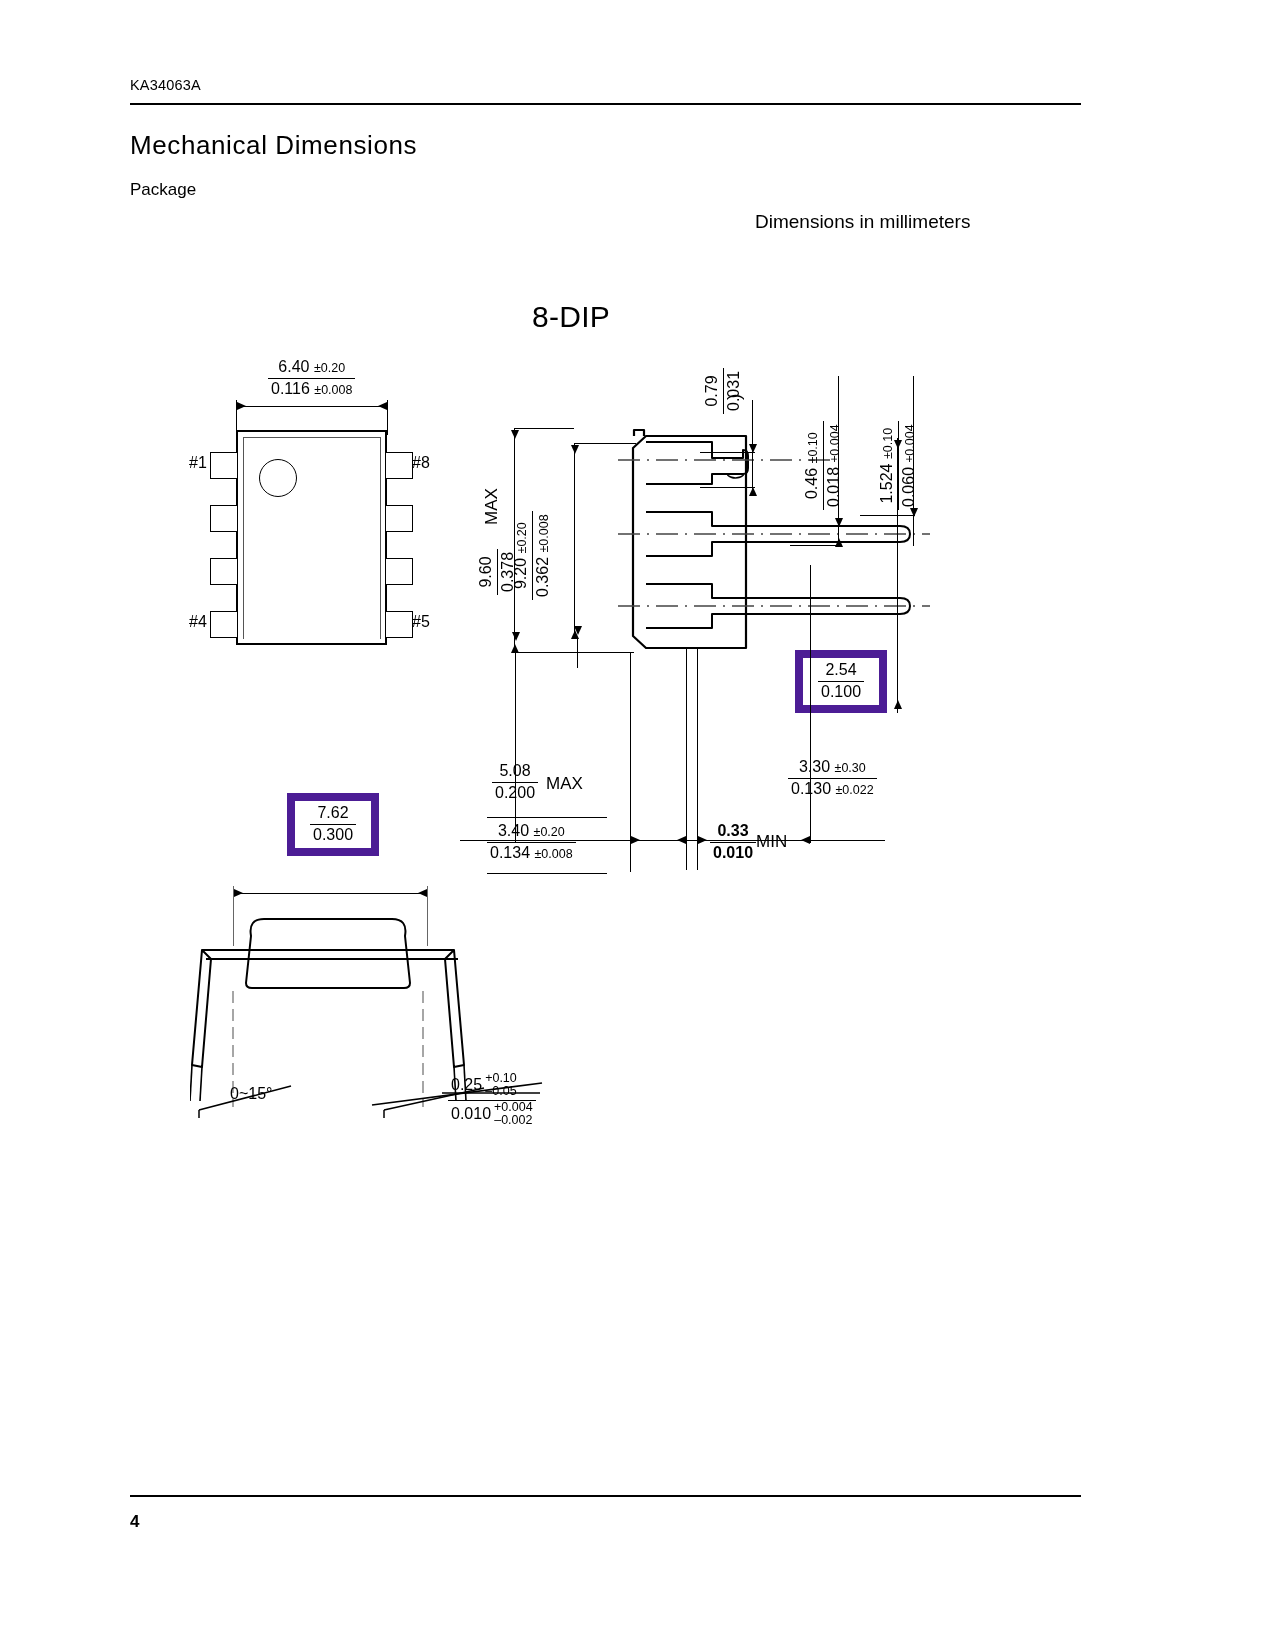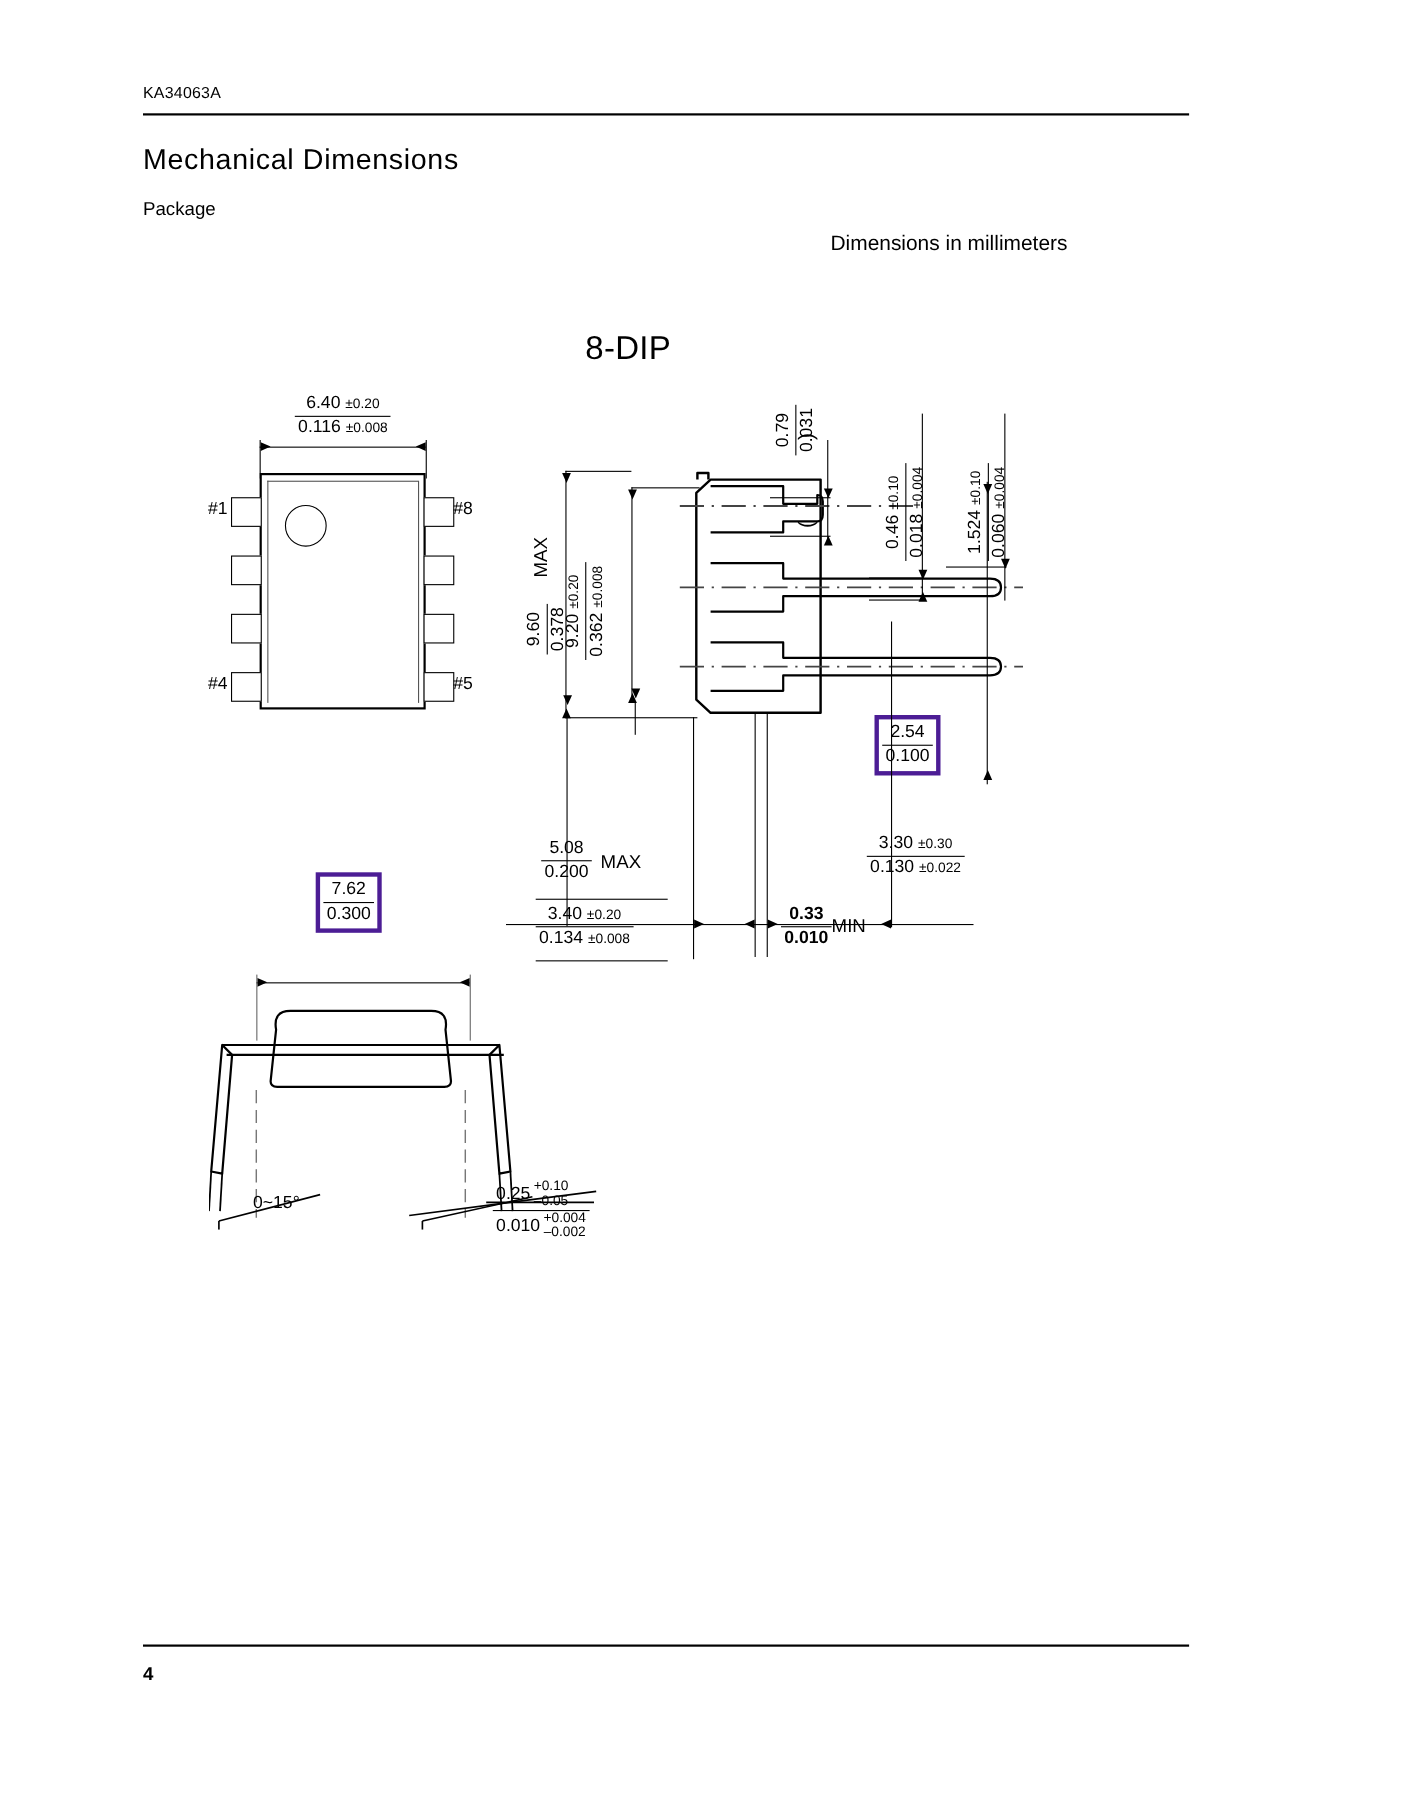--- a/index.html
+++ b/index.html
@@ -54,21 +54,21 @@
   .frac{
     position:absolute;
     font-size:16px;
     line-height:1.18;
     text-align:center;
     white-space:nowrap;
   }
   .frac .num{padding:0 3px 1px 3px;border-bottom:1.6px solid #000;display:block;}
   .frac .den{padding:1px 3px 0 3px;display:block;}
   .frac .tol{font-size:12.5px;}
-  .frac.boxed{border:4px solid #4c1d95;padding:3px 3px;background:#fff;}
+  .frac.boxed{border:8px solid #4c1d95;padding:3px 15px;background:#fff;}
 
   
   .suffix{
     position:absolute;font-size:17px;
   }
 
   
   .vfrac{
     position:absolute;
     transform-origin:0 0;

